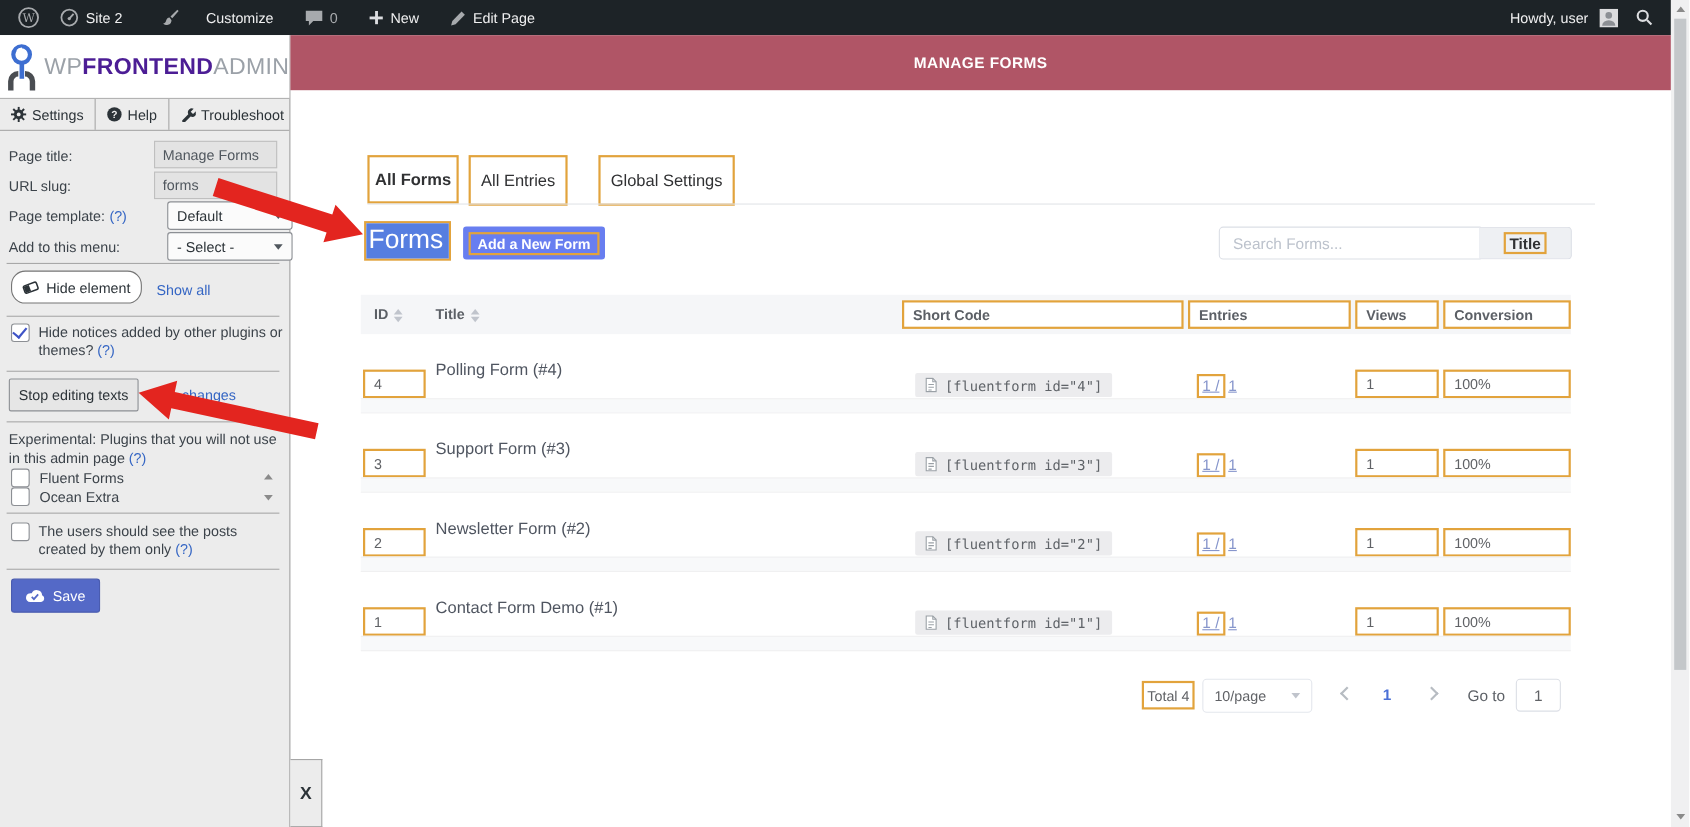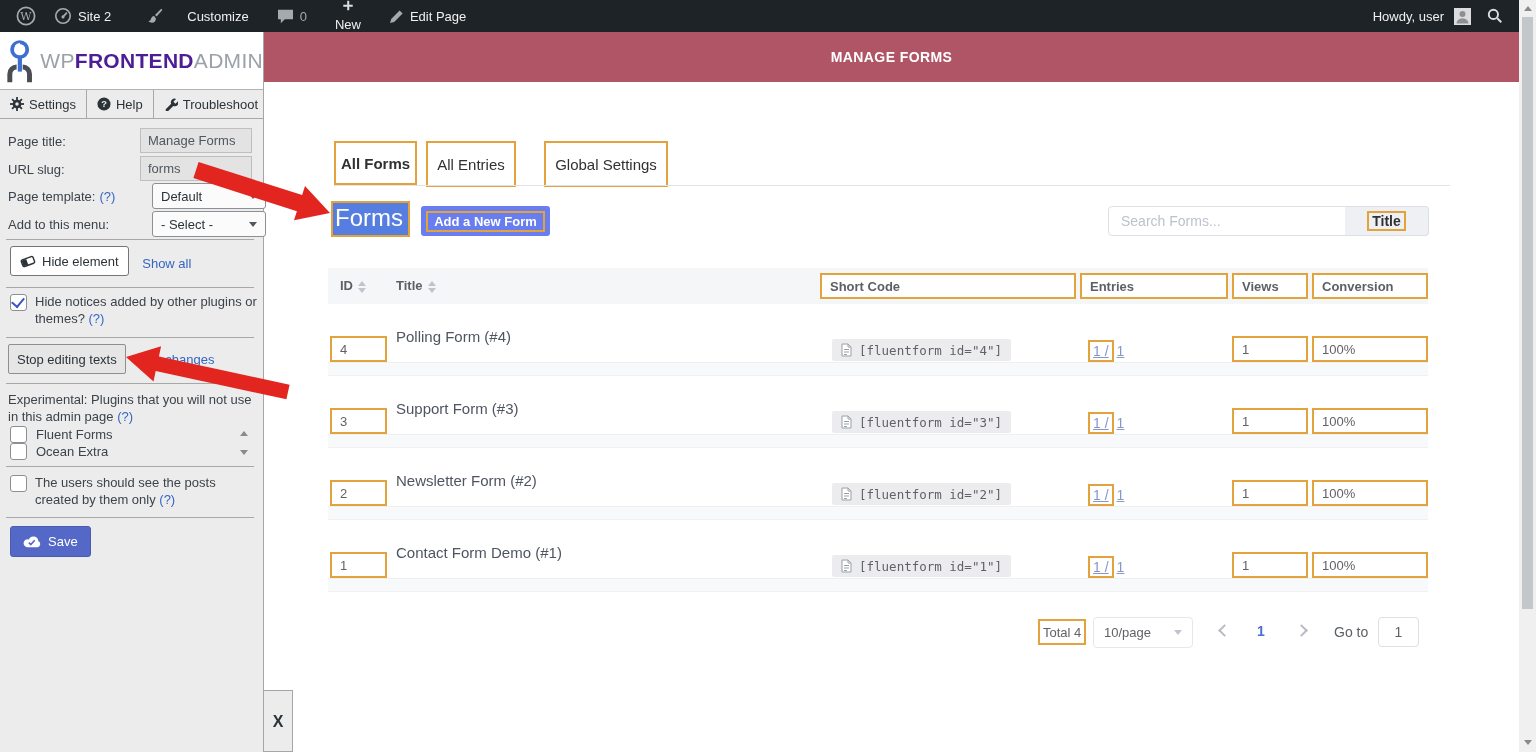--- a/index.html
+++ b/index.html
@@ -18,21 +18,21 @@
   .logoarea{left:0;top:0;width:263px;height:57px;background:#fff;display:flex;align-items:center;padding-left:3px;}
   .logotext{font-size:21px;letter-spacing:.3px;margin-left:4px;white-space:nowrap;}
   .lt-gray{color:#9ba1a8;} .lt-blue{color:#4c1d95;font-weight:bold;}
   .sidetabs{left:0;top:57px;width:263px;height:30px;display:flex;border-top:1px solid #b3b3b3;border-bottom:1px solid #a8a8a8;}
   .sidetab{display:flex;align-items:center;gap:5px;padding:0 10px;border-right:1px solid #a8a8a8;color:#2c3338;cursor:pointer;}
   .fieldlabel{left:8px;height:26px;display:flex;align-items:center;gap:4px;}
   .side-input{left:140px;width:112px;height:25px;background:#e3e3e3;border:1px solid #bfbfbf;color:#50575e;font-size:13px;padding:0 7px;font-family:"Liberation Sans",sans-serif;}
   .side-select{left:152px;width:114px;height:26px;background:#fbfbfb;border:1px solid #8c8f94;border-radius:3px;color:#2c3338;display:flex;align-items:center;justify-content:space-between;padding:0 8px;cursor:pointer;}
   .chev{width:0;height:0;border-left:4px solid transparent;border-right:4px solid transparent;border-top:5px solid #50575e;}
   .divider{left:6px;width:248px;height:0;border-top:1px solid #a8a8a8;}
-  .btn-outline{background:#fff;border:1px solid #757575;border-radius:3px;color:#2c3338;display:inline-flex;align-items:center;gap:6px;padding:0 9px;height:28px;cursor:pointer;font-size:13px;}
+  .btn-outline{background:#fff;border:1px solid #757575;border-radius:13px;color:#2c3338;display:inline-flex;align-items:center;gap:6px;padding:0 9px;height:28px;cursor:pointer;font-size:13px;}
   .btn-gray{background:#e6e6e6;border:1px solid #8c8f94;border-radius:2px;color:#2c3338;display:inline-flex;align-items:center;padding:0 8px;height:28px;cursor:pointer;font-size:13px;}
   .link{color:#3566c4;text-decoration:none;cursor:pointer;}
   .cb{width:15px;height:15px;background:#fff;border:1px solid #8c8f94;border-radius:3px;display:inline-block;position:relative;flex:none;cursor:pointer;}
   .cb.checked::after{content:"";position:absolute;left:3px;top:0px;width:6px;height:10px;border-right:2.5px solid #3e53c6;border-bottom:2.5px solid #3e53c6;transform:rotate(40deg);}
   .wraptext{line-height:17px;}
   .cbfloat{float:left;margin:1px 8px 2px 2px;}
   .tri-up{width:0;height:0;border-left:4px solid transparent;border-right:4px solid transparent;border-bottom:5px solid #8a8a8a;}
   .tri-down{width:0;height:0;border-left:4px solid transparent;border-right:4px solid transparent;border-top:5px solid #8a8a8a;}
   .savebtn{background:#5469c7;border:1px solid #4a5cb0;border-radius:3px;color:#fff;display:inline-flex;align-items:center;gap:7px;padding:0 12px;height:29px;cursor:pointer;font-size:13px;}
   .closetab{left:264px;top:690px;width:29px;height:62px;background:#ececec;border:1px solid #a6a6a6;border-left:none;display:flex;justify-content:center;padding-top:22px;font-weight:bold;color:#2c3338;cursor:pointer;}
@@ -102,21 +102,21 @@
           <path d="M7.2 7.9 c-1.9 0.1-2.9 1.4-3.3 3.2 c-0.3 1.4-1.3 2.1-2.6 2.2 c1.6 1.6 4.9 2 6.4 0.4 c1.2-1.2 1.2-3.3 1.2-3.3 Z" fill="#a7aaad"></path>
         </svg>
       <span>Customize</span>
     </div>
     <div class="ab-item" style="margin-left:10px;">
       <svg width="17" height="15" viewBox="0 0 17 15">
           <path d="M1 0.8 h15 v9.4 h-8.2 l-4 4 v-4 H1 z" fill="#a7aaad"></path>
         </svg>
       <span class="ab-muted">0</span>
     </div>
-    <div class="ab-item" style="margin-left:10px;flex-direction:column;">
+    <div class="ab-item" style="margin-left:10px;">
       <svg width="14" height="14" viewBox="0 0 14 14">
           <rect x="6" y="1" width="2.6" height="12" fill="#dcdde0"></rect>
           <rect x="1" y="6" width="12" height="2.6" fill="#dcdde0"></rect>
         </svg>
       <span>New</span>
     </div>
     <div class="ab-item" style="margin-left:10px;">
       <svg width="15" height="15" viewBox="0 0 15 15">
           <path d="M10.6 1.4 l3 3 L5.2 13 l-4.1 1.1 L2.2 10 Z" fill="#a7aaad"></path>
         </svg>

